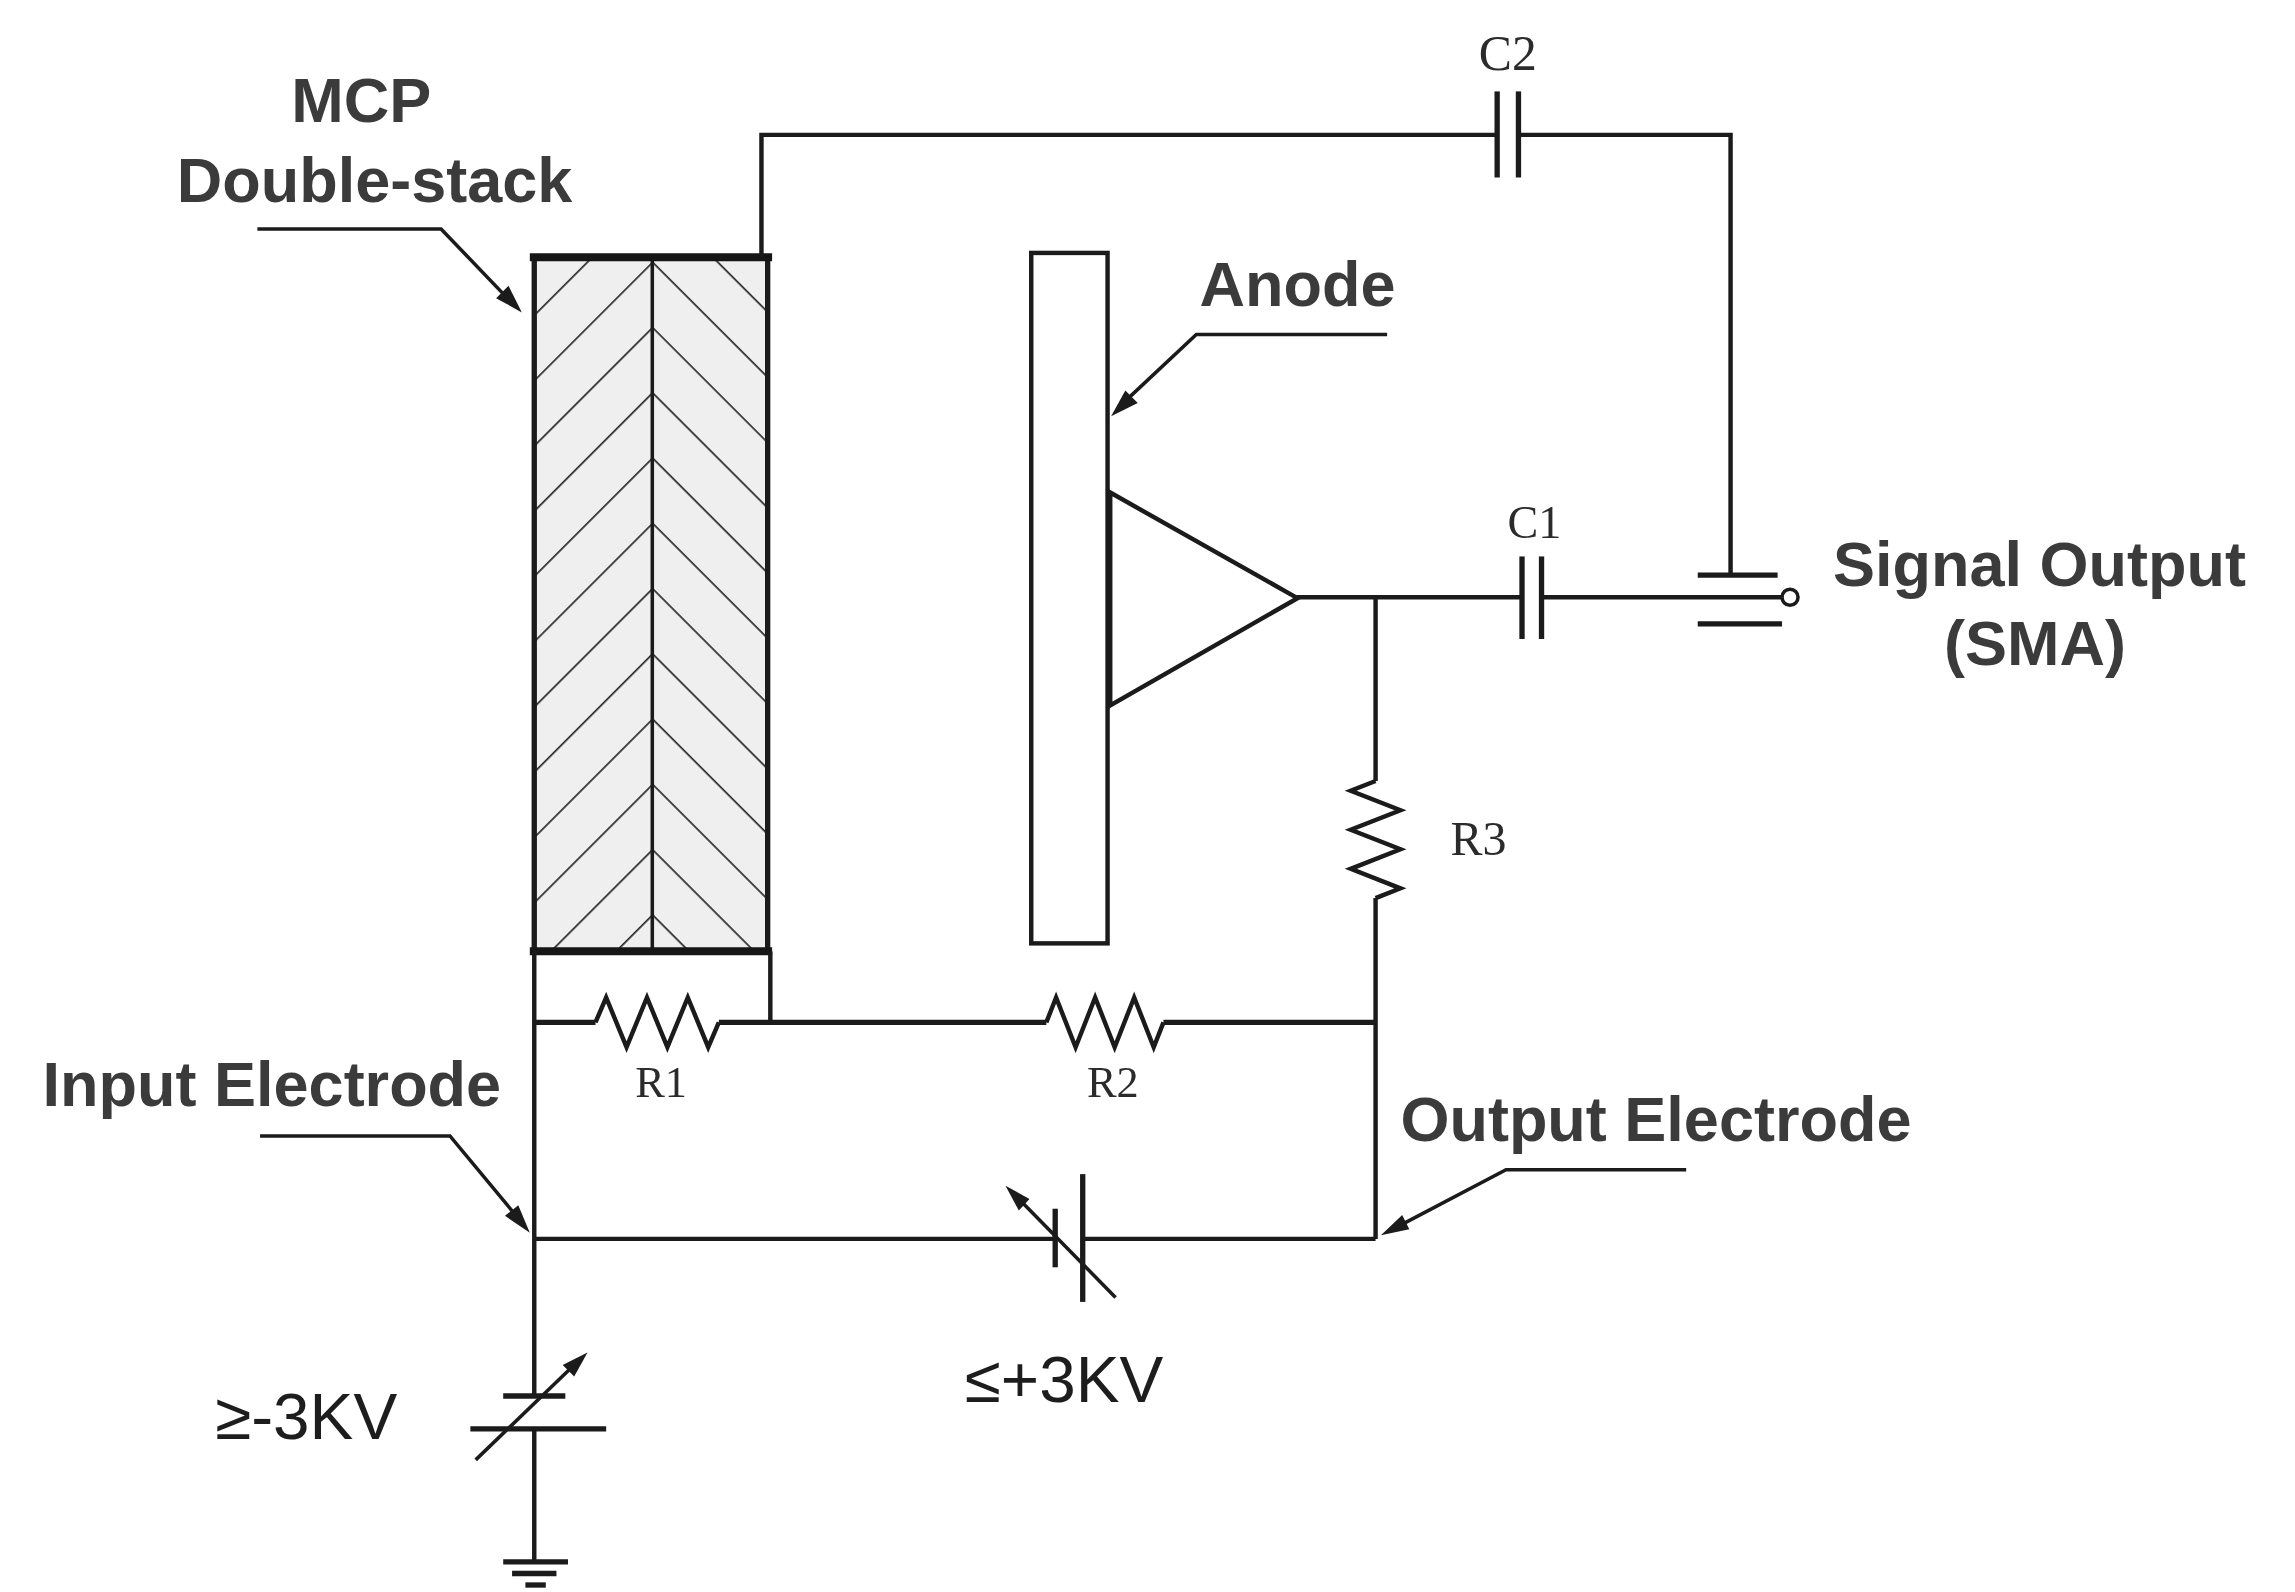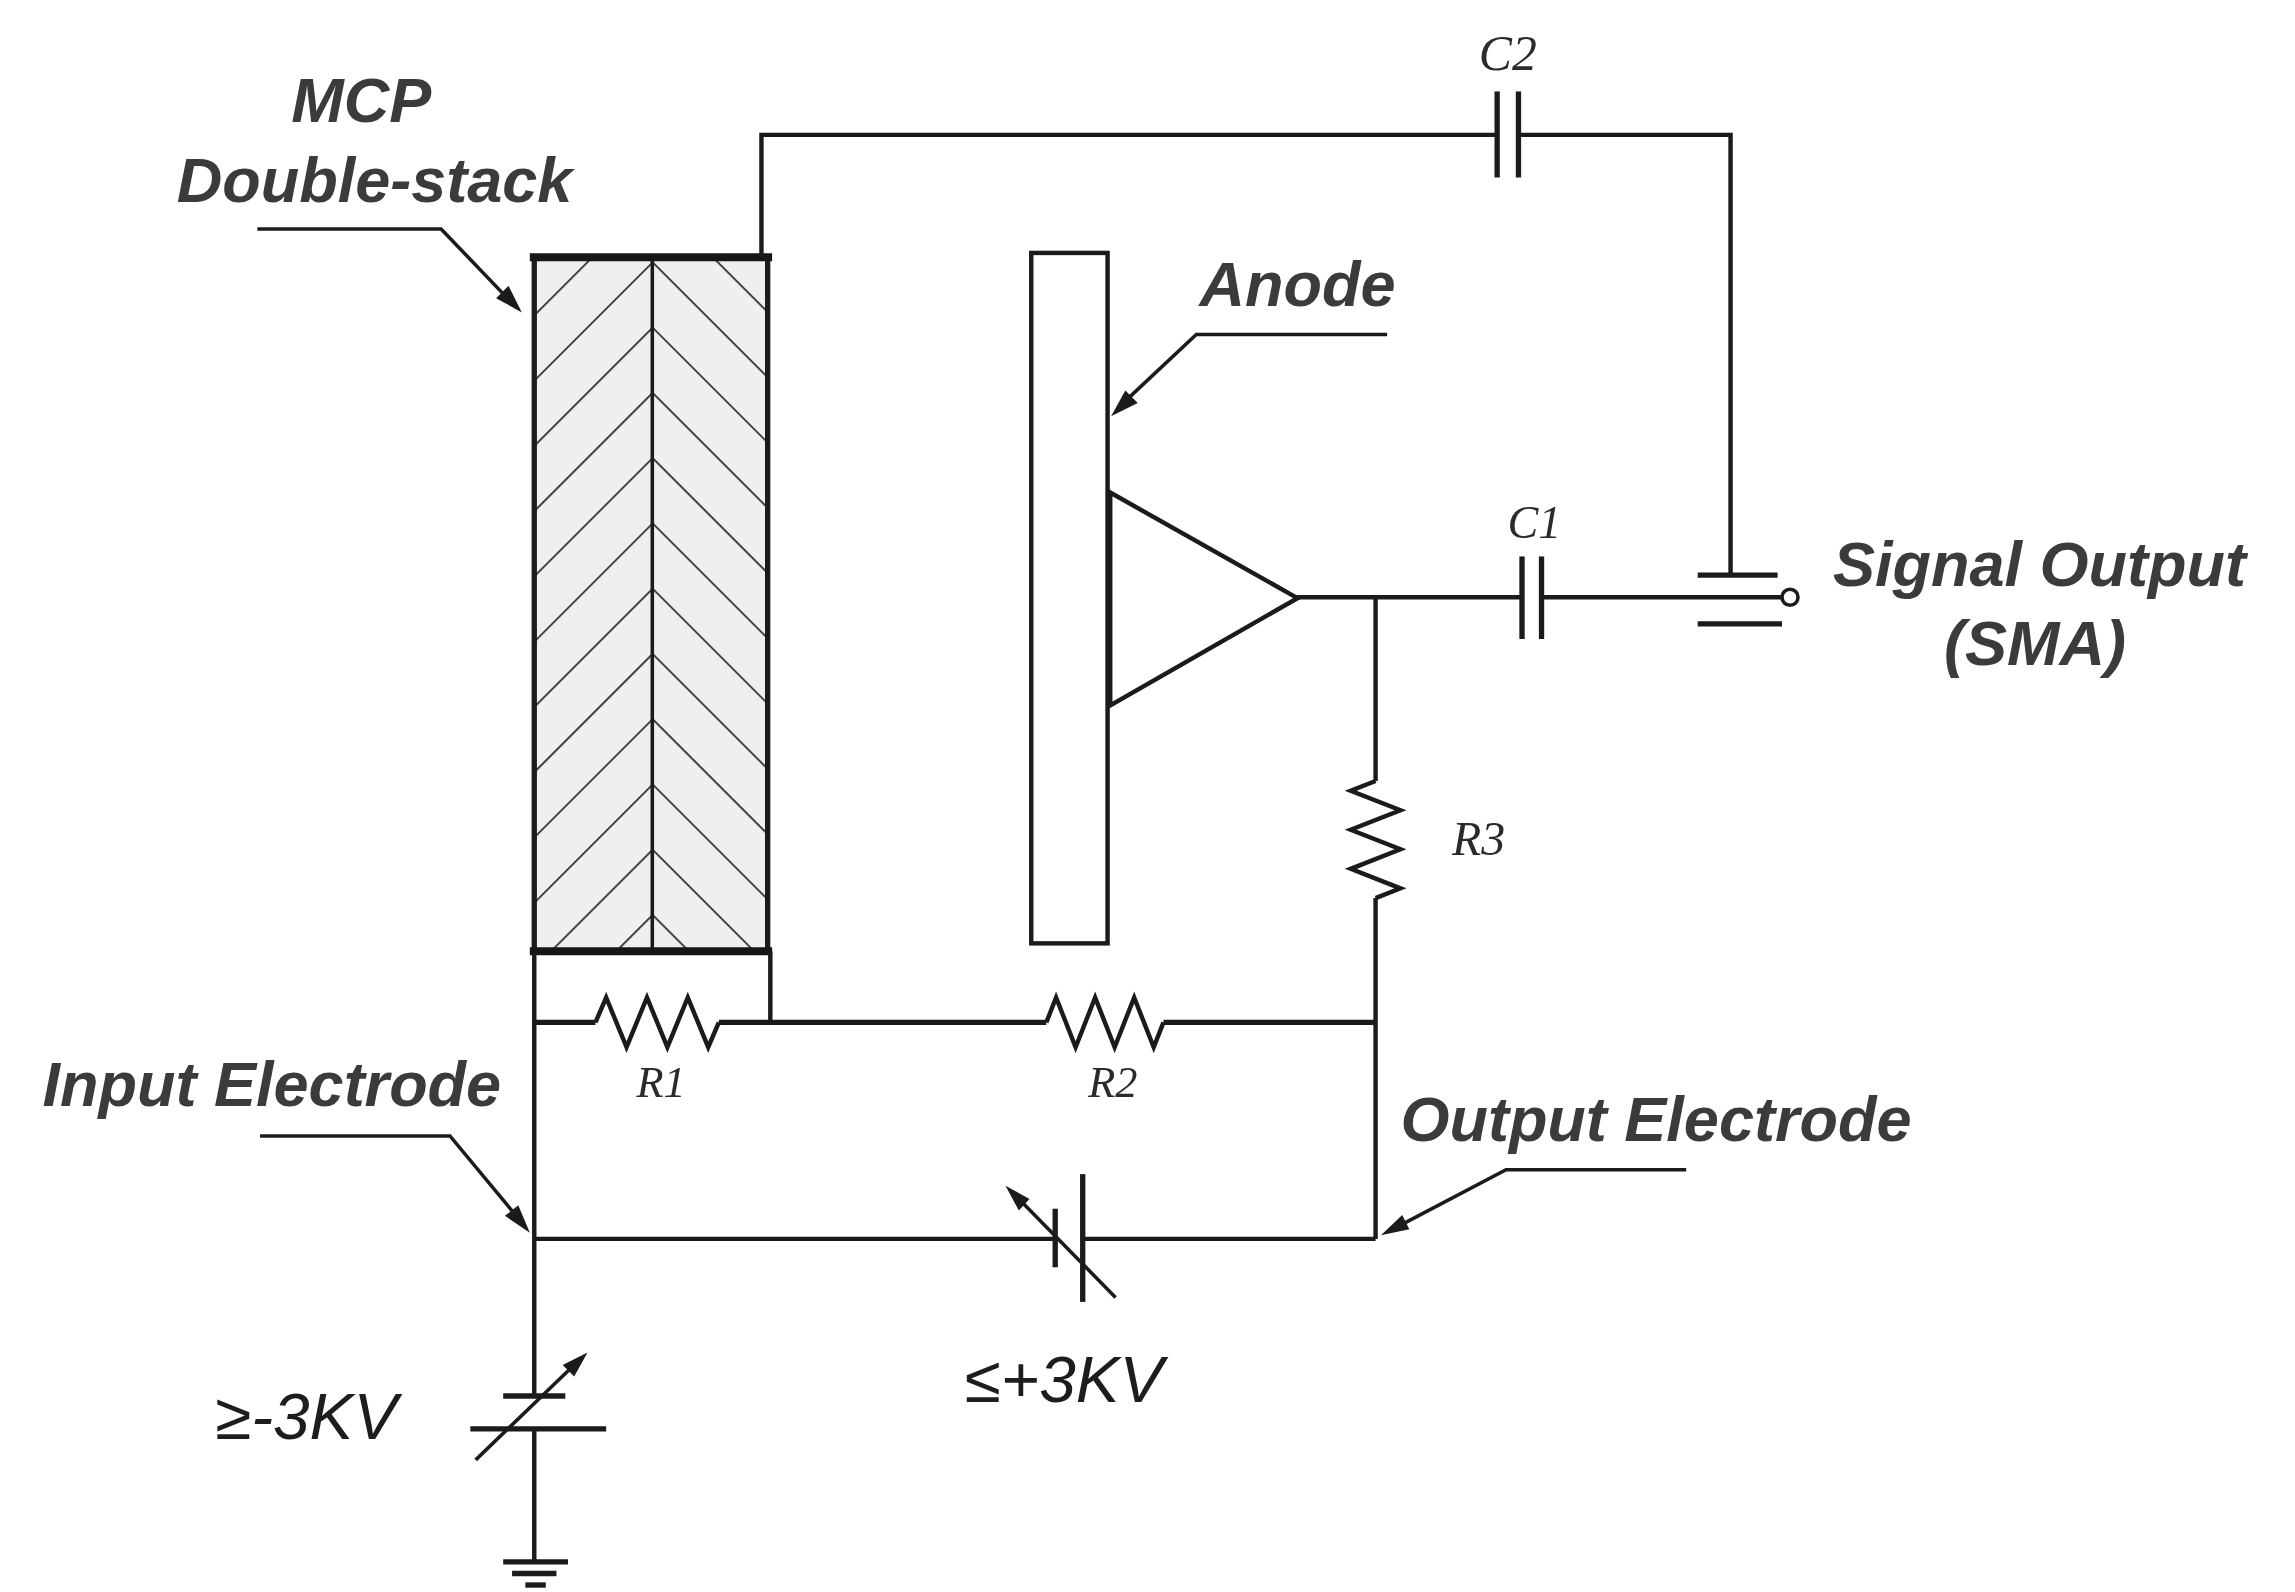--- a/index.html
+++ b/index.html
@@ -1,17 +1,17 @@
 <!DOCTYPE html>
 <html style="font-size:14px"><head>
 <meta charset="utf-8">
 <style>
   html,body{margin:0;padding:0;background:#ffffff;}
   body{font-family:"Liberation Sans","DejaVu Sans",sans-serif;}
-  .stage{width:100%;max-width:2295px;margin:0 auto;background:#ffffff;font-style:italic;}
+  .stage{width:100%;max-width:2295px;margin:0 auto;background:#ffffff;}
   svg{display:block;width:100%;height:auto;background:#ffffff;}
   text{user-select:none;}
   .big-label{font-family:"Liberation Sans","DejaVu Sans",sans-serif;font-weight:bold;font-size:71px;fill:#3b3b3b;}
   .volt-label{font-family:"Liberation Sans","DejaVu Sans",sans-serif;font-weight:normal;font-size:74px;fill:#1d1d1d;}
   .comp-label{font-family:"Liberation Serif","DejaVu Serif",serif;font-weight:normal;fill:#2b2b2b;}
   .wire{stroke:#1b1b1b;stroke-width:5;fill:none;}
   .wire-thick{stroke:#1b1b1b;stroke-width:6;fill:none;}
   .leader{stroke:#1b1b1b;stroke-width:4;fill:none;}
   .zigzag{stroke:#1b1b1b;stroke-width:5;fill:none;stroke-linejoin:miter;}
   .plate{stroke:#1b1b1b;stroke-width:6;fill:none;}

